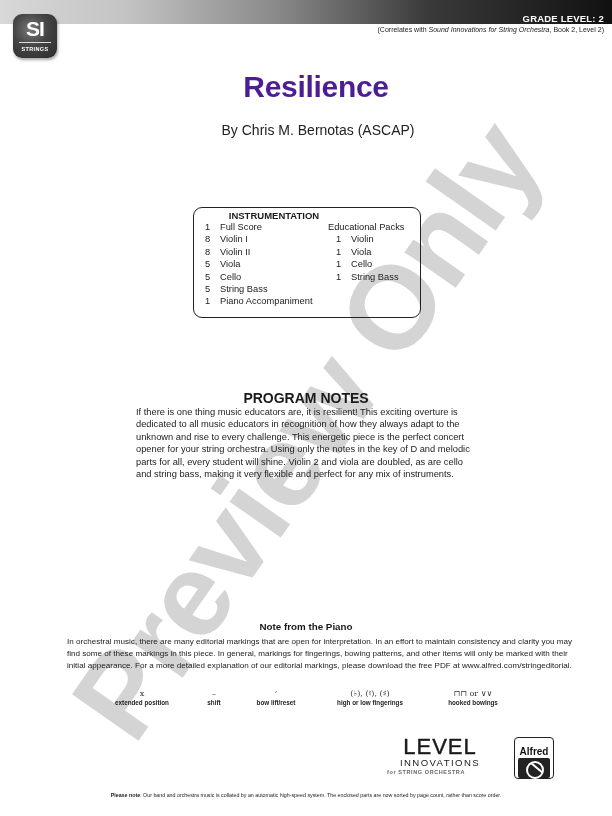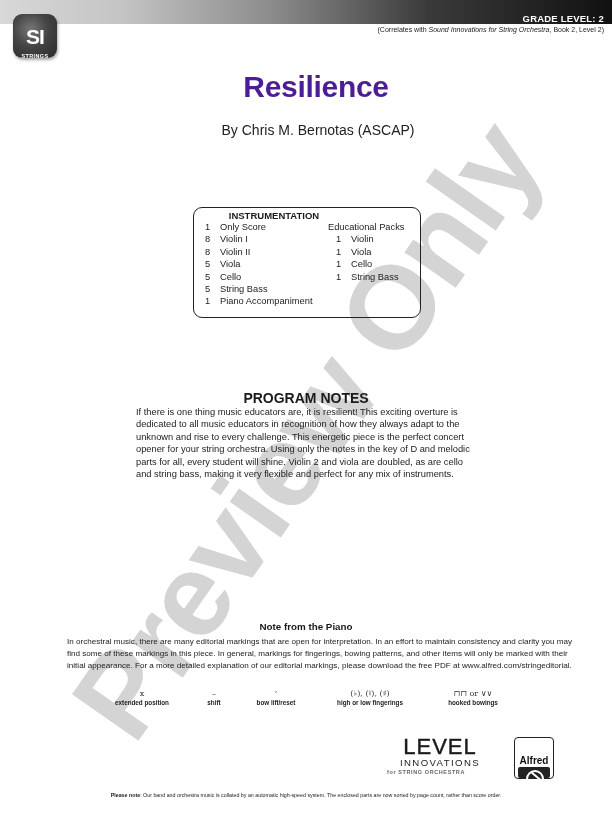--- a/index.html
+++ b/index.html
@@ -19,21 +19,21 @@
     font-size: 7px; color: #222;
   }
   .correlates i { font-style: italic; }
 
   .si-logo {
     position: absolute; left: 13px; top: 14px; width: 44px; height: 44px; border-radius: 9px;
     background: radial-gradient(circle at 40% 35%, #777 0%, #444 45%, #2a2a2a 100%);
     box-shadow: 1px 2px 3px rgba(0,0,0,0.35);
     display: flex; flex-direction: column; align-items: center; justify-content: flex-start;
   }
-  .si-logo .si { color: #fff; font-family: "Liberation Sans", sans-serif; font-weight: bold; font-size: 21px; line-height: 22px; margin-top: 12px; letter-spacing: -1px; }
+  .si-logo .si { color: #fff; font-family: "Liberation Sans", sans-serif; font-weight: bold; font-size: 21px; line-height: 22px; margin-top: 4px; letter-spacing: -1px; }
   .si-logo .line { width: 32px; height: 1px; background: #ddd; margin-top: 2px; }
   .si-logo .strings { color: #fff; font-family: "Liberation Sans", sans-serif; font-weight: bold; font-size: 5.5px; letter-spacing: 0.4px; margin-top: 3px; }
 
   .title {
     position: absolute; left: 10px; width: 612px; top: 70px; text-align: center;
     font-family: "Liberation Sans", sans-serif; font-weight: bold; font-size: 30px; color: #4c1d95; letter-spacing: -0.3px;
   }
   .composer {
     position: absolute; left: 12px; width: 612px; top: 122px; text-align: center;
     font-family: "Liberation Sans", sans-serif; font-size: 14px; color: #222;
@@ -83,21 +83,21 @@
   .si-brand { position: absolute; left: 385px; top: 737px; width: 110px; text-align: center; }
   .si-brand .sound { font-family: "Liberation Sans", sans-serif; font-size: 22px; letter-spacing: 1px; color: #1a1a1a; line-height: 20px; font-weight: normal; -webkit-text-stroke: 0.4px #1a1a1a; }
   .si-brand .innov { font-family: "Liberation Sans", sans-serif; font-weight: normal; font-size: 9.6px; letter-spacing: 1.4px; color: #1a1a1a; line-height: 12px; }
   .si-brand .forso { font-family: "Liberation Sans", sans-serif; font-weight: bold; font-size: 5.5px; letter-spacing: 0.6px; color: #666; text-align: left; padding-left: 2px; }
 
   .alfred-logo {
     position: absolute; left: 514px; top: 737px; width: 40px; height: 42px;
     border: 1.5px solid #222; border-radius: 4px; background: #fff;
     display: flex; flex-direction: column; align-items: center;
   }
-  .alfred-logo .name { font-family: "Liberation Sans", sans-serif; font-weight: bold; font-size: 10px; margin-top: 17px; color: #111; }
+  .alfred-logo .name { font-family: "Liberation Sans", sans-serif; font-weight: bold; font-size: 10px; margin-top: 8px; color: #111; }
   .alfred-logo .mark { width: 32px; height: 22px; background: #222; border-radius: 2px; margin-top: 1px; position: relative; }
   .alfred-logo .mark::before { content: ""; position: absolute; left: 8px; top: 3px; width: 14px; height: 14px; border: 2px solid #fff; border-radius: 50%; }
   .alfred-logo .mark::after { content: ""; position: absolute; left: 12px; top: 9px; width: 14px; height: 2px; background: #fff; transform: rotate(40deg); }
 
   .please-note {
     position: absolute; left: 0; width: 612px; top: 792px; text-align: center;
     font-family: "Liberation Sans", sans-serif; font-size: 5.3px; color: #222;
   }
   .please-note b { font-weight: bold; }
 
@@ -130,21 +130,21 @@
 
   <h1 class="title">Resilience</h1>
   <div class="composer">By Chris M. Bernotas (ASCAP)</div>
 
   <div class="instr-box"></div>
   <div class="instr-title"><span>INSTRUMENTATION</span></div>
 
   <div class="instr-list instr-left">
     <div class="row">
         <span class="qty">1</span>
-        <span>Only Score</span>
+        <span>Full Score</span>
       </div>
     <div class="row">
         <span class="qty">8</span>
         <span>Violin I</span>
       </div>
     <div class="row">
         <span class="qty">8</span>
         <span>Violin II</span>
       </div>
     <div class="row">

